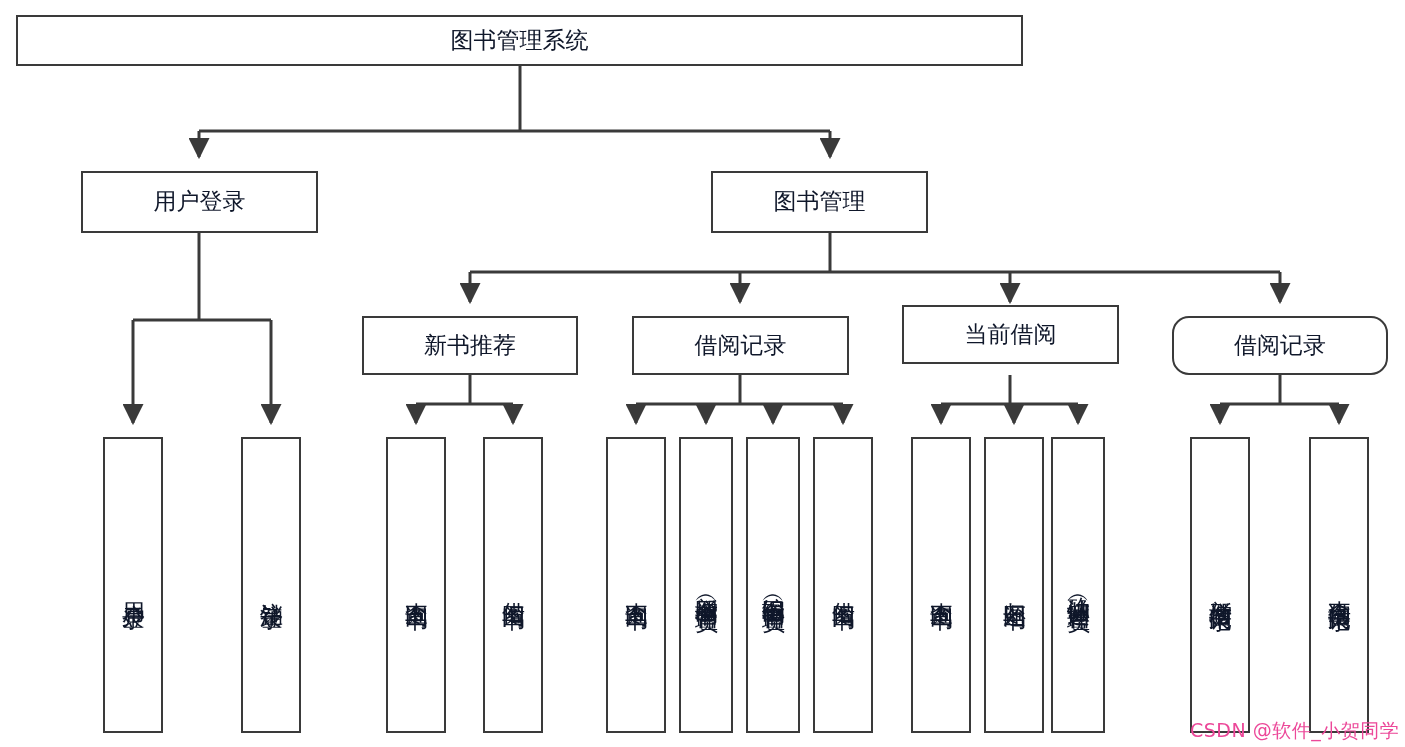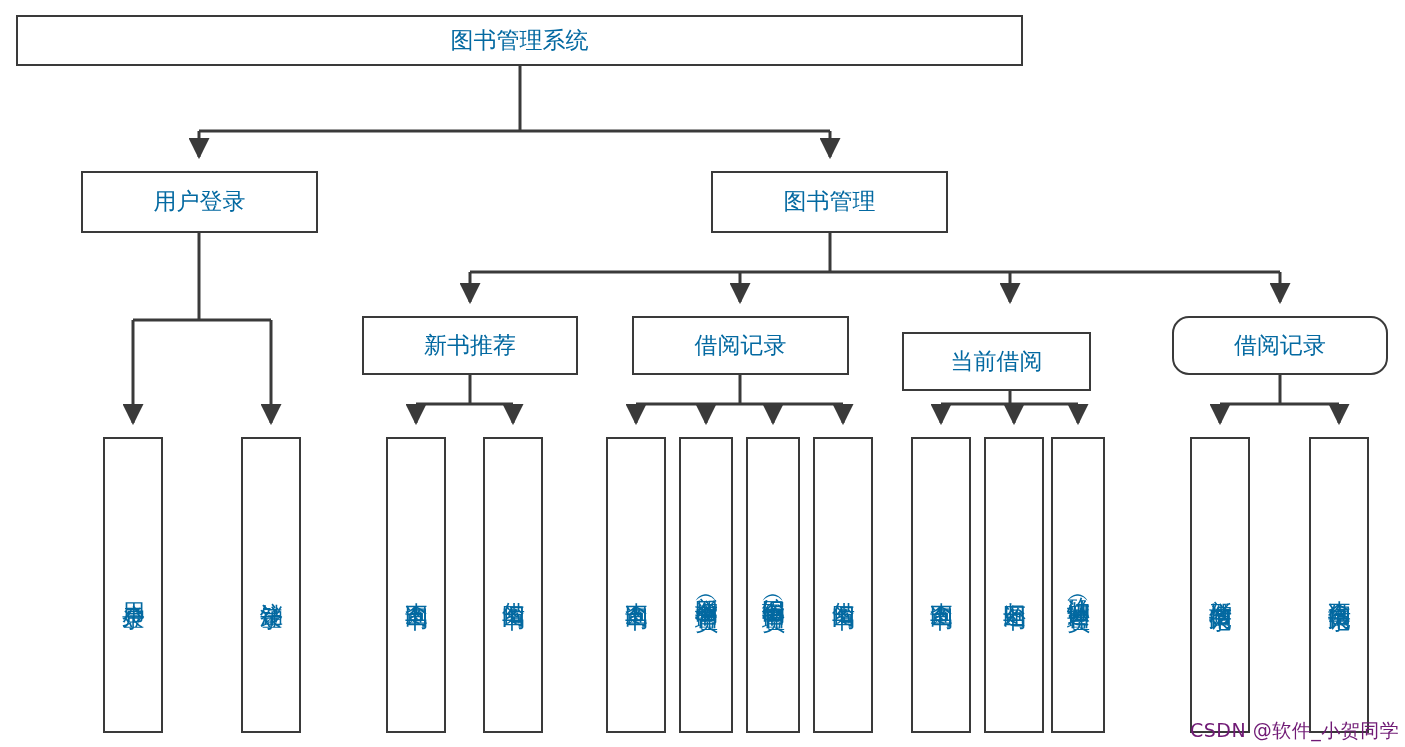--- a/index.html
+++ b/index.html
@@ -20,21 +20,21 @@
     left: 0;
     top: 0;
     width: 1405px;
     height: 747px;
   }
   .node {
     position: absolute;
     box-sizing: border-box;
     border: 2.5px solid #3a3a3a;
     background: #ffffff;
-    color: #0369a1;
+    color: #0f172a;
     display: flex;
     align-items: center;
     justify-content: center;
     text-align: center;
     line-height: 1.12;
   }
   .node.horiz {
     font-size: 23px;
   }
   .node.vert {
@@ -44,21 +44,21 @@
     letter-spacing: 2px;
     padding-top: 6px;
   }
   .node.vert .label {
     writing-mode: vertical-rl;
     text-orientation: upright;
     display: block;
   }
   .watermark {
     position: absolute;
-    color: #701a75;
+    color: #ec4899;
     font-size: 19px;
     white-space: nowrap;
     letter-spacing: 0.5px;
     user-select: none;
   }
 </style>
 </head>
 <body>
 
 <div id="canvas">
@@ -113,31 +113,31 @@
     </g>
   </svg>
 
   <div class="node horiz" style="left: 16px; top: 15px; width: 1007px; height: 51px;">
     <span class="label">图书管理系统</span>
   </div>
 
   <div class="node horiz" style="left: 81px; top: 171px; width: 237px; height: 62px;">
     <span class="label">用户登录</span>
   </div>
-  <div class="node horiz" style="left: 711px; top: 171px; width: 237px; height: 62px;">
+  <div class="node horiz" style="left: 711px; top: 171px; width: 217px; height: 62px;">
     <span class="label">图书管理</span>
   </div>
 
   <div class="node horiz" style="left: 362px; top: 316px; width: 216px; height: 59px;">
     <span class="label">新书推荐</span>
   </div>
   <div class="node horiz" style="left: 632px; top: 316px; width: 217px; height: 59px;">
     <span class="label">借阅记录</span>
   </div>
-  <div class="node horiz" style="left: 902px; top: 332px; width: 189px; height: 59px;">
+  <div class="node horiz" style="left: 902px; top: 305px; width: 217px; height: 59px;">
     <span class="label">当前借阅</span>
   </div>
   <div class="node horiz" style="left: 1172px; top: 316px; width: 216px; height: 59px; border-radius: 17px;">
     <span class="label">借阅记录</span>
   </div>
 
   <div class="node vert" style="left: 103px; top: 437px; width: 60px; height: 296px;">
     <span class="label">用户登录</span>
   </div>
   <div class="node vert" style="left: 241px; top: 437px; width: 60px; height: 296px;">

